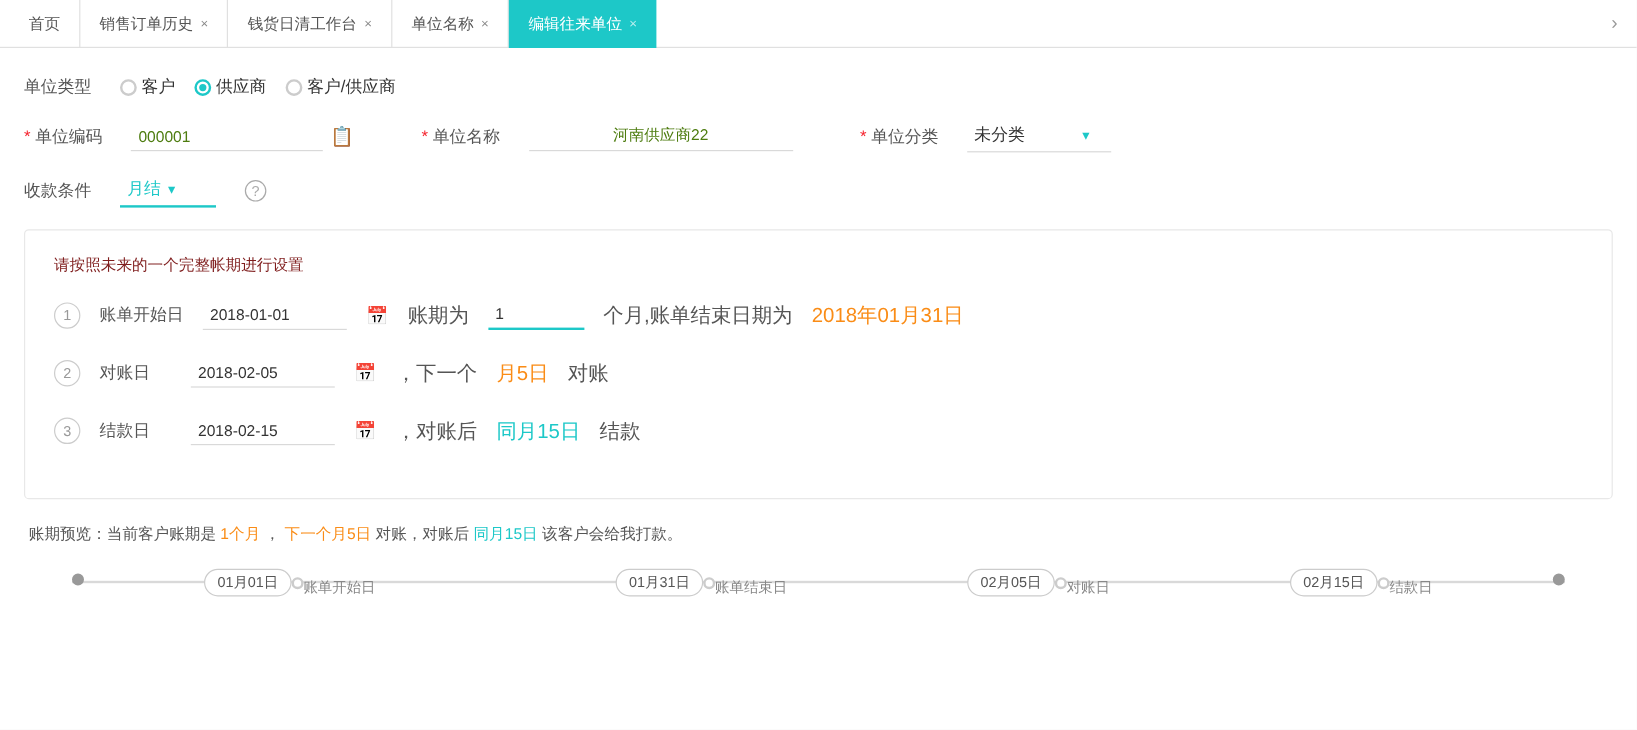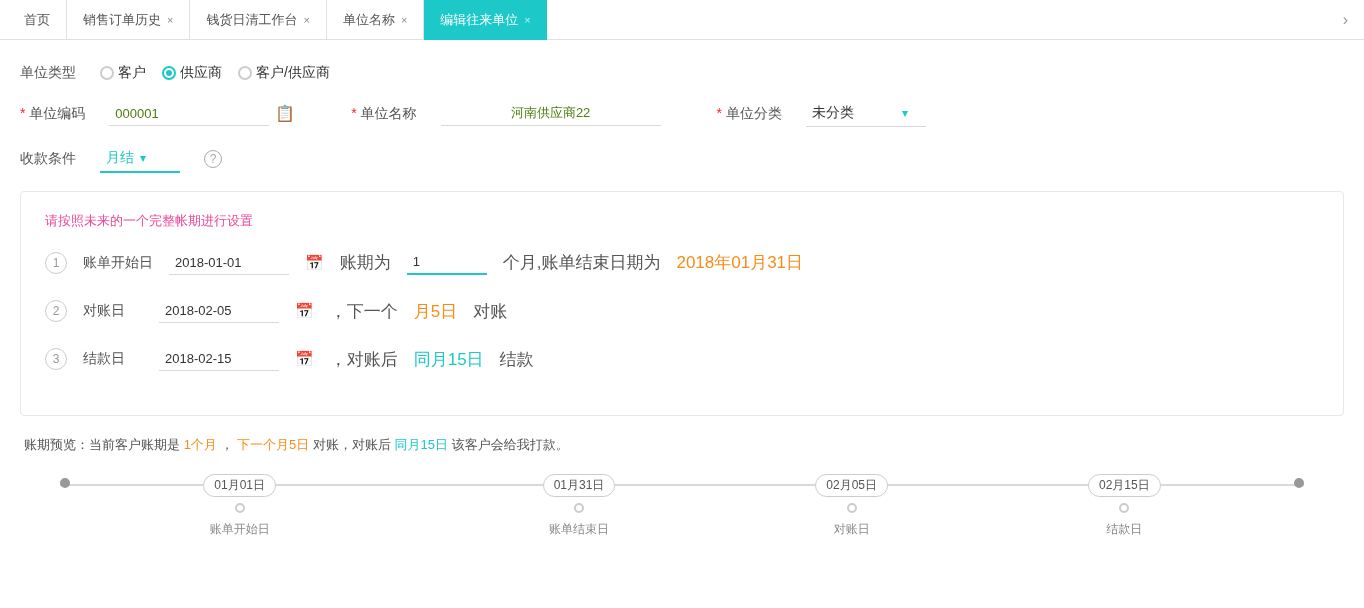--- a/index.html
+++ b/index.html
@@ -149,21 +149,21 @@
 
     
     .section-box {
       border: 1px solid #e8e8e8;
       border-radius: 4px;
       padding: 20px 24px;
       margin-bottom: 20px;
     }
     .section-title {
       font-size: 13px;
-      color: #ec4899;
+      color: #7f1d1d;
       margin-bottom: 20px;
     }
 
     
     .step-row {
       display: flex;
       align-items: center;
       margin-bottom: 24px;
       gap: 16px;
     }
@@ -213,21 +213,20 @@
     .timeline-line {
       position: absolute;
       top: 10px;
       left: 40px;
       right: 40px;
       height: 2px;
       background: #d9d9d9;
     }
     .timeline-point {
       display: flex;
-      flex-direction: column;
       align-items: center;
       position: relative;
       z-index: 1;
     }
     .timeline-badge {
       border: 1px solid #ccc;
       border-radius: 12px;
       padding: 2px 10px;
       font-size: 12px;
       color: #555;

